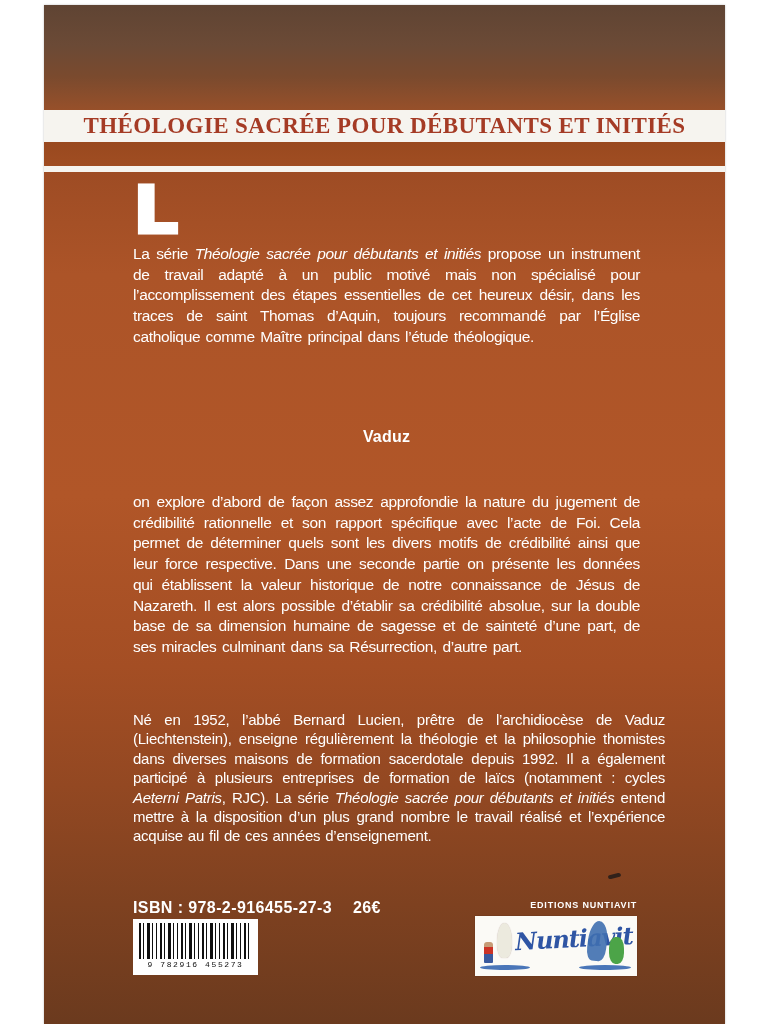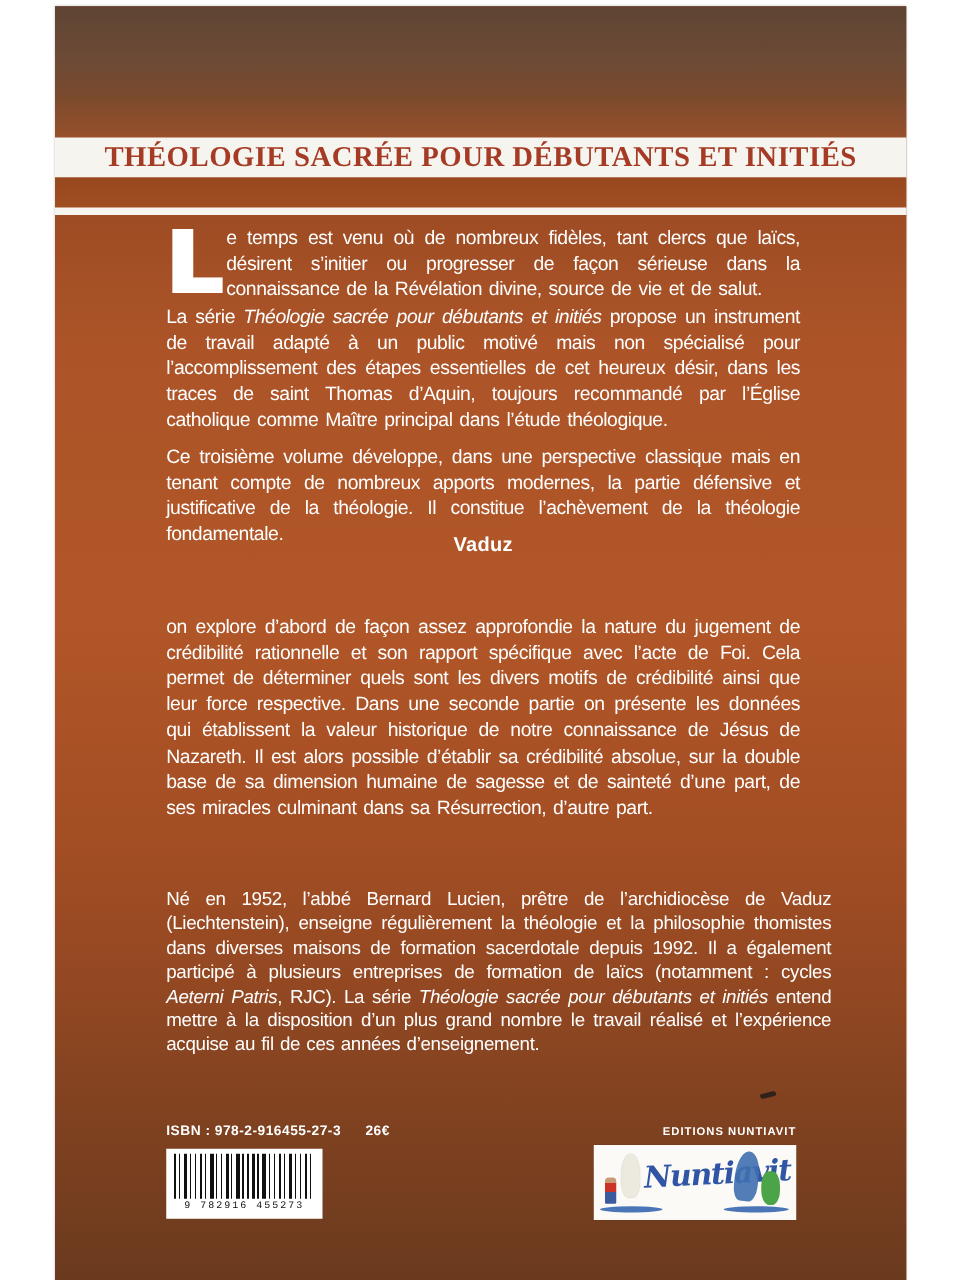--- a/index.html
+++ b/index.html
@@ -50,21 +50,21 @@
   }
   #hd{position:absolute;left:89px;top:256px;width:507px;text-align:center;color:#fff;}
   .hd1{font-weight:bold;font-size:16px;letter-spacing:.2px;}
   .hd2{font-weight:bold;font-size:19px;letter-spacing:.6px;margin-top:2px;}
   #bio{top:538px;width:532px;font-size:15px;line-height:19.4px;letter-spacing:-.25px;word-spacing:1px;}
   #scratch{
     position:absolute;left:564px;top:702px;width:13px;height:4px;background:#30211a;
     border-radius:2px 3px 2px 3px;transform:rotate(-14deg);
   }
   #isbn-row{
-    position:absolute;left:89px;top:727px;color:#ffffff;font-size:11px;
+    position:absolute;left:89px;top:727px;color:#ffffff;font-size:16px;
     font-weight:600;letter-spacing:.4px;white-space:nowrap;
   }
   #isbn-row .price{margin-left:16px;}
   #barcode{
     position:absolute;left:89px;top:747px;width:125px;height:56px;background:#ffffff;
     box-sizing:border-box;padding:4px 6px 0 6px;
   }
   #barcode .bars{
     width:100%;height:36px;
     background-image:repeating-linear-gradient(90deg,
@@ -119,25 +119,24 @@
 
     <div class="banner">
       <div class="banner-title">THÉOLOGIE SACRÉE POUR DÉBUTANTS ET INITIÉS</div>
     </div>
 
     <div class="stripe"></div>
     <div class="rule"></div>
 
     <div class="content">
 
-      <p class="p" id="p1"><span class="dropcap">L</span><span>e temps est venu où de nombreux fidèles, tant clercs que laïcs, désirent s’initier ou progresser de façon sérieuse dans la connaissance de la Révélation divine, source de vie et de salut.</span></p>
+      <p class="p" id="p1"><span class="dropcap">L</span></p>
 
       <p class="p" id="p2"><span>La série </span><span class="it">Théologie sacrée pour débutants et initiés</span><span> propose un instrument de travail adapté à un public motivé mais non spécialisé pour l’accomplissement des étapes essentielles de cet heureux désir, dans les traces de saint Thomas d’Aquin, toujours recommandé par l’Église catholique comme Maître principal dans l’étude théologique.</span></p>
 
-      <p class="p" id="p3">Ce troisième volume développe, dans une perspective classique mais en tenant compte de nombreux apports modernes, la partie défensive et justificative de la théologie. Il constitue l’achèvement de la théologie fondamentale.</p>
 
       <div id="hd">
         <div class="hd1">Vaduz</div>
       </div>
 
       <p class="p" id="p4">on explore d’abord de façon assez approfondie la nature du jugement de crédibilité rationnelle et son rapport spécifique avec l’acte de Foi. Cela permet de déterminer quels sont les divers motifs de crédibilité ainsi que leur force respective. Dans une seconde partie on présente les données qui établissent la valeur historique de notre connaissance de Jésus de Nazareth. Il est alors possible d’établir sa crédibilité absolue, sur la double base de sa dimension humaine de sagesse et de sainteté d’une part, de ses miracles culminant dans sa Résurrection, d’autre part.</p>
 
       <p class="p" id="bio"><span>Né en 1952, l’abbé Bernard Lucien, prêtre de l’archidiocèse de Vaduz (Liechtenstein), enseigne régulièrement la théologie et la philosophie thomistes dans diverses maisons de formation sacerdotale depuis 1992. Il a également participé à plusieurs entreprises de formation de laïcs (notamment : cycles </span><span class="it">Aeterni Patris</span><span>, RJC). La série </span><span class="it">Théologie sacrée pour débutants et initiés</span><span> entend mettre à la disposition d’un plus grand nombre le travail réalisé et l’expérience acquise au fil de ces années d’enseignement.</span></p>
 
       <div id="scratch"></div>

